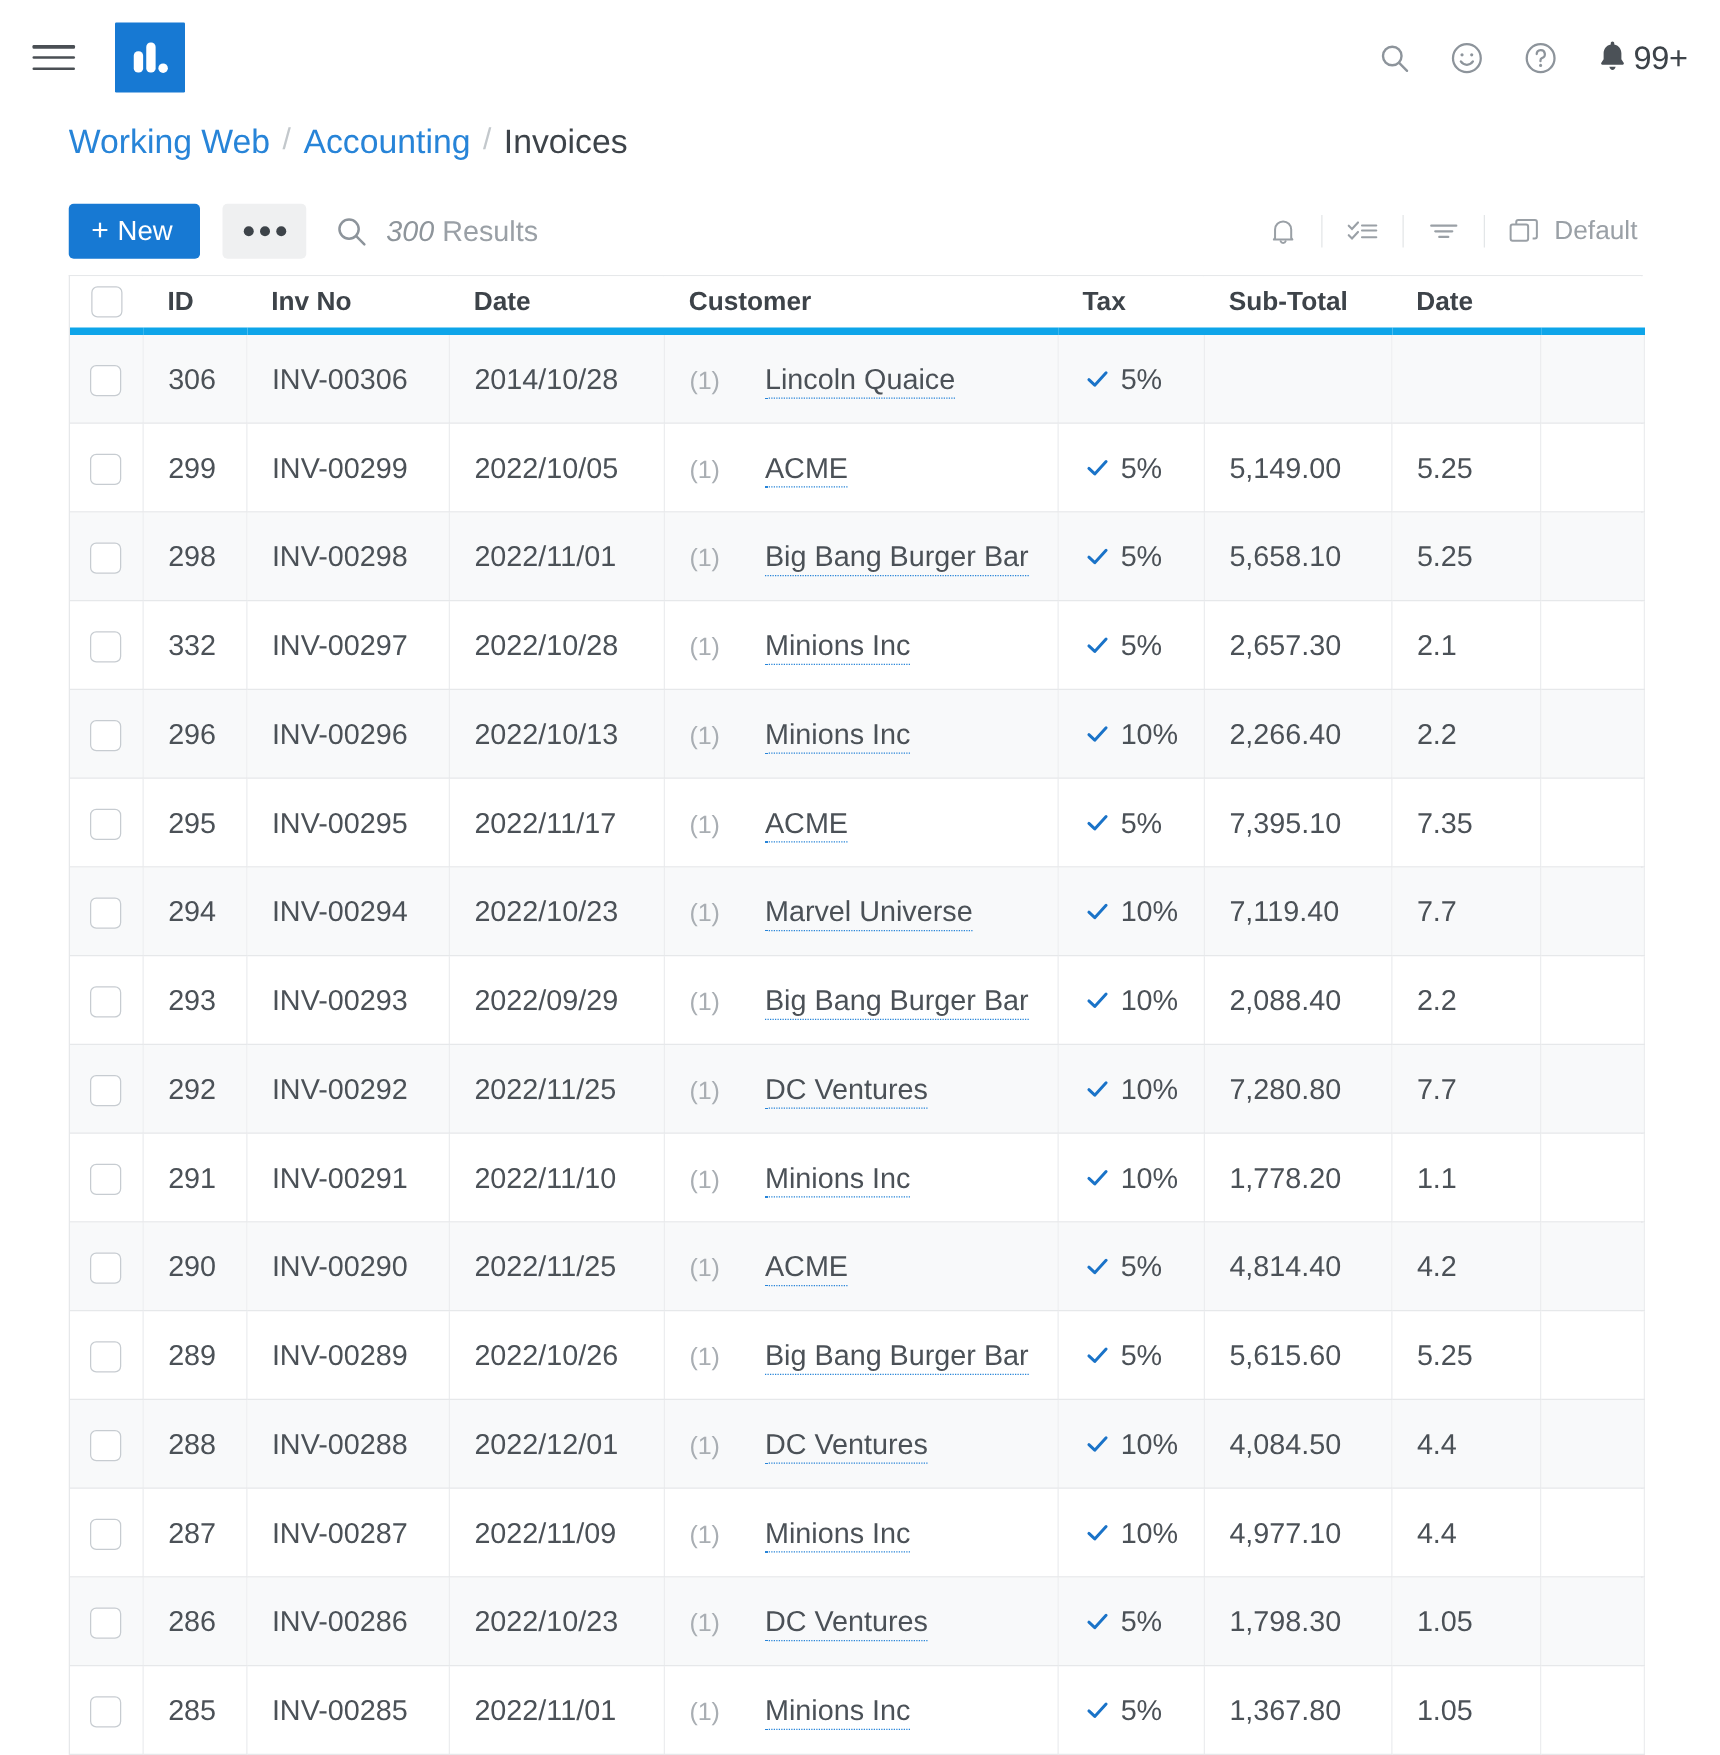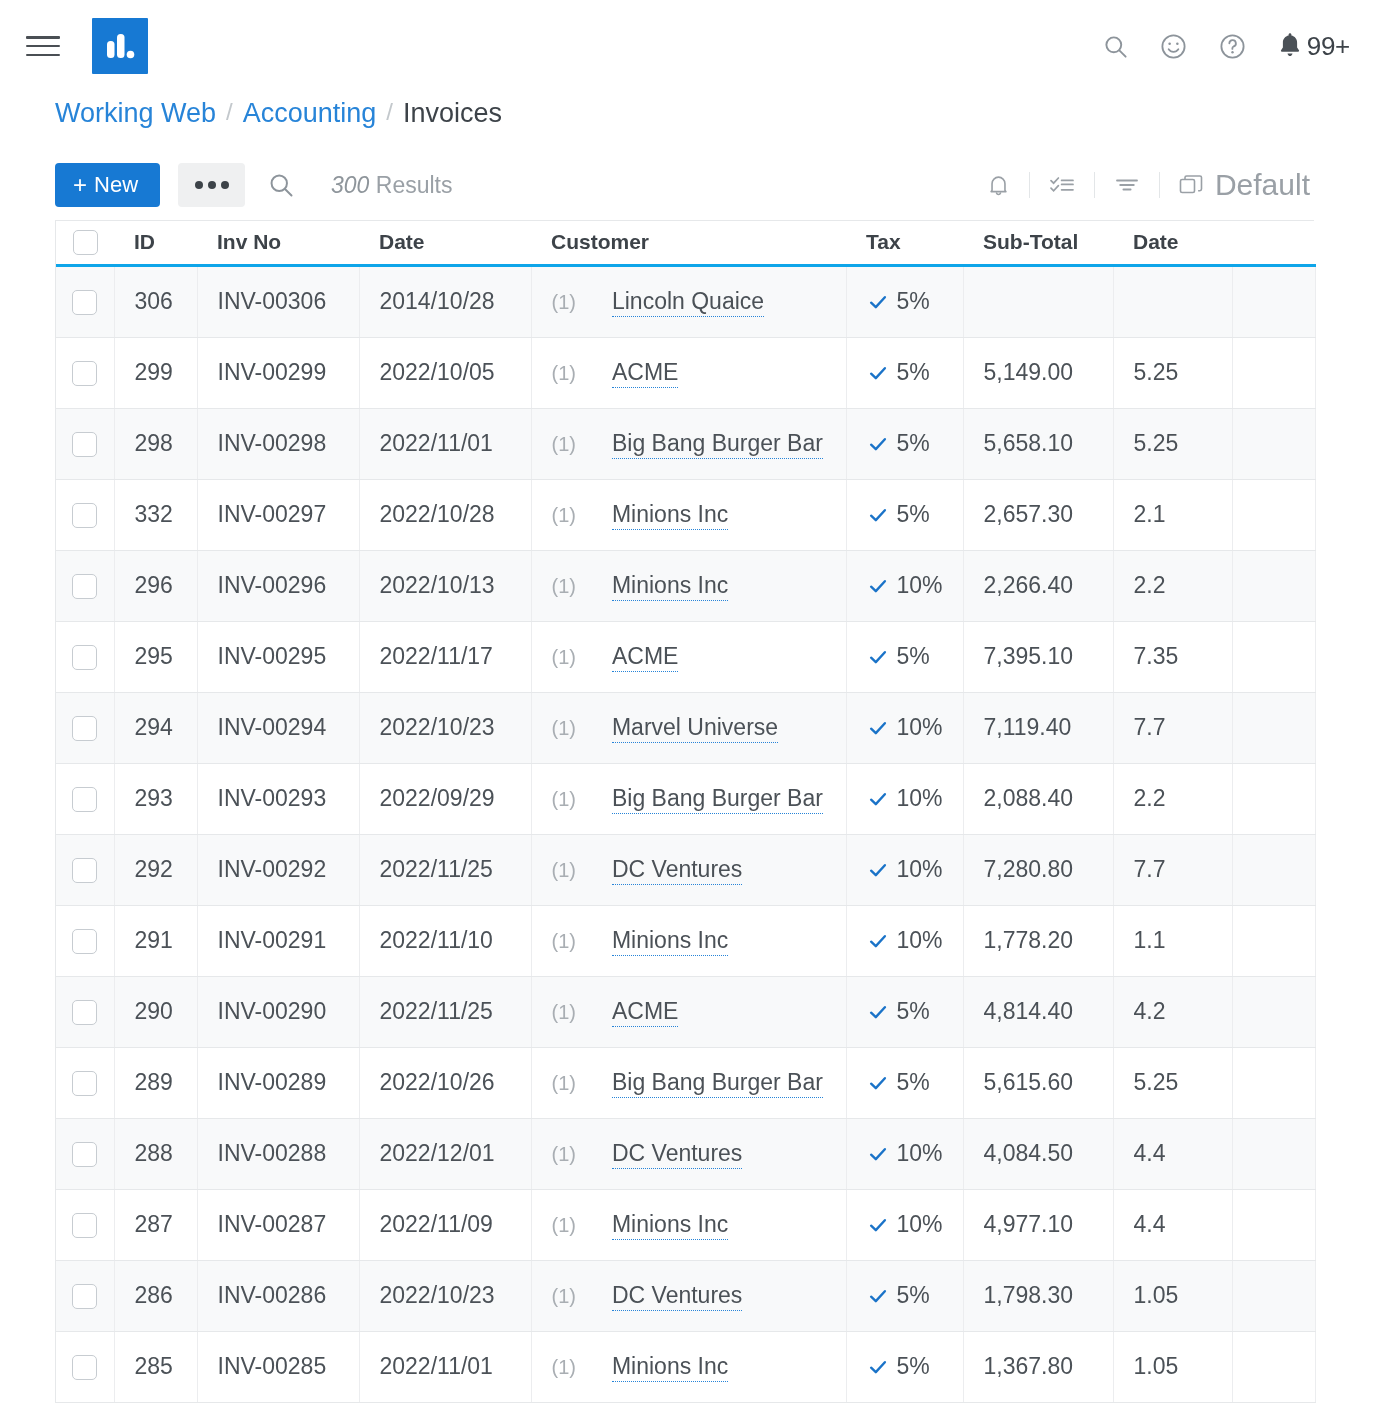--- a/index.html
+++ b/index.html
@@ -99,21 +99,21 @@
   }
   .btn-dots i {
     width: 8px; height: 8px; border-radius: 50%;
     background: #3d4349; display: block;
   }
   .tb-search {
     margin-left: 22px; color: #8d949b;
     display: flex; align-items: center; cursor: pointer;
   }
   .results {
-    margin-left: 36px;
+    margin-left: 14px;
     font-size: 23px;
     color: #9aa0a6;
   }
   .results .count { font-style: italic; color: #8e959b; }
 
   .toolbar-right {
     margin-left: auto;
     display: flex; align-items: center;
     height: 44px;
   }
@@ -121,21 +121,21 @@
     display: flex; align-items: center; justify-content: center;
     color: #9aa0a6; cursor: pointer;
     padding: 0 18px;
     height: 32px;
   }
   .tr-divider { width: 1px; height: 26px; background: #e3e6e8; }
   .tr-default {
     display: flex; align-items: center; gap: 10px;
     padding: 0 4px 0 18px; cursor: pointer;
   }
-  .tr-default .lbl { font-size: 30px; color: #9aa0a6; }
+  .tr-default .lbl { font-size: 21px; color: #9aa0a6; }
 
   
   .table-wrap {
     margin: 6px 0 0 55px;
     width: 1259px;
     border: 1px solid #e6e8ea;
     border-bottom: none;
     background: #fff;
   }
   table.grid {
@@ -144,21 +144,21 @@
     table-layout: fixed;
   }
   table.grid th {
     text-align: left;
     font-size: 21px;
     color: #3d4349;
     font-weight: bold;
     padding: 0 0 0 20px;
     height: 44px;
     background: #ffffff;
-    border-bottom: 3px solid #0ea5e9;
+    border-bottom: 6px solid #0ea5e9;
     vertical-align: middle;
   }
   table.grid td {
     font-size: 23px;
     color: #4b5157;
     padding: 0 0 0 20px;
     height: 70px;
     border-right: 1px solid #ecedef;
     border-bottom: 1px solid #e6e8ea;
     vertical-align: middle;

